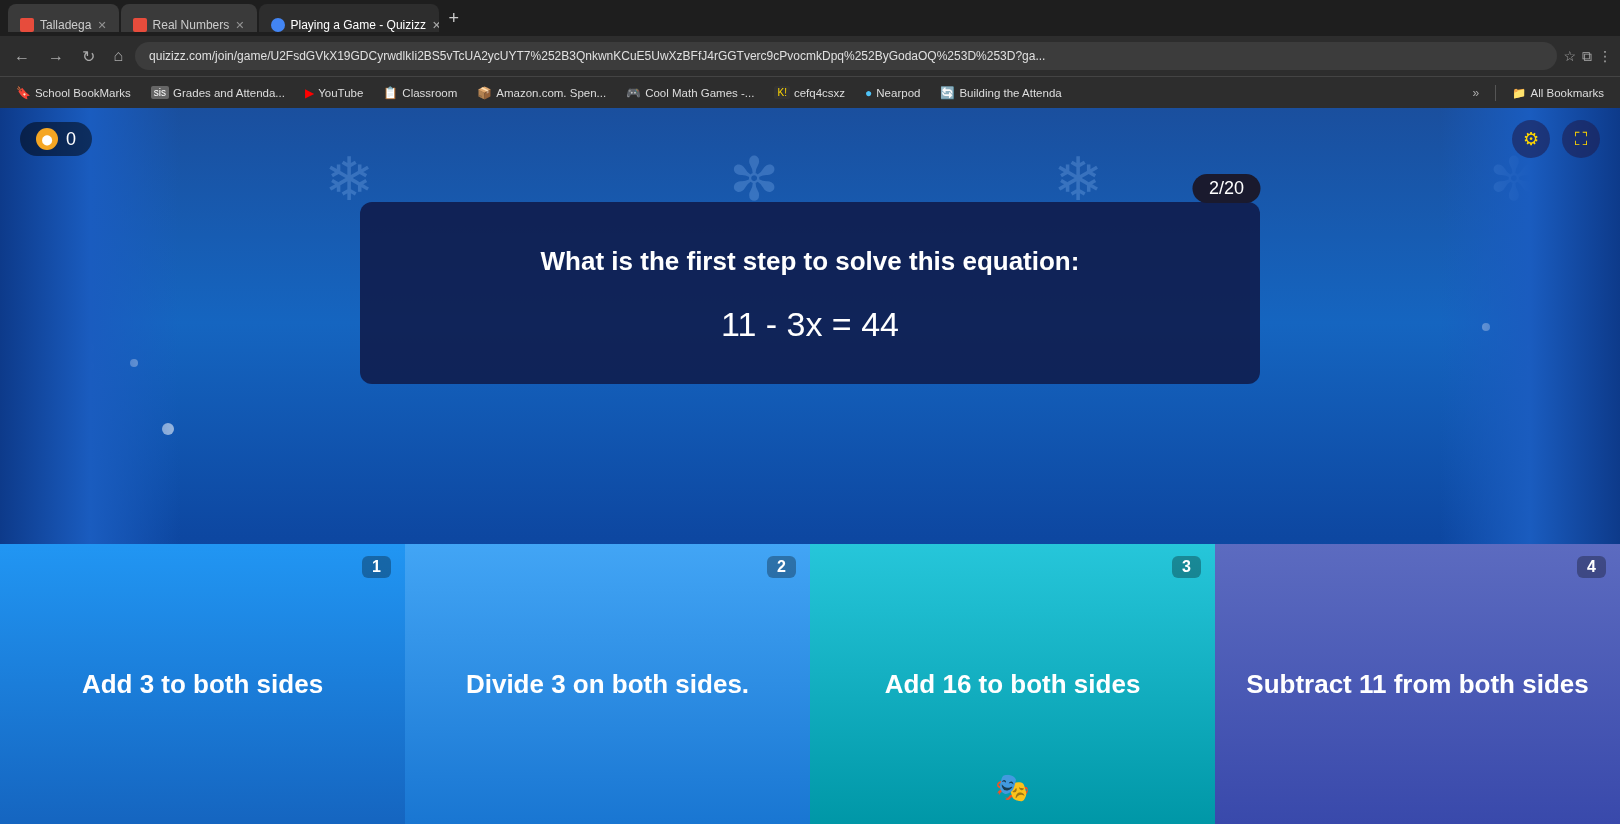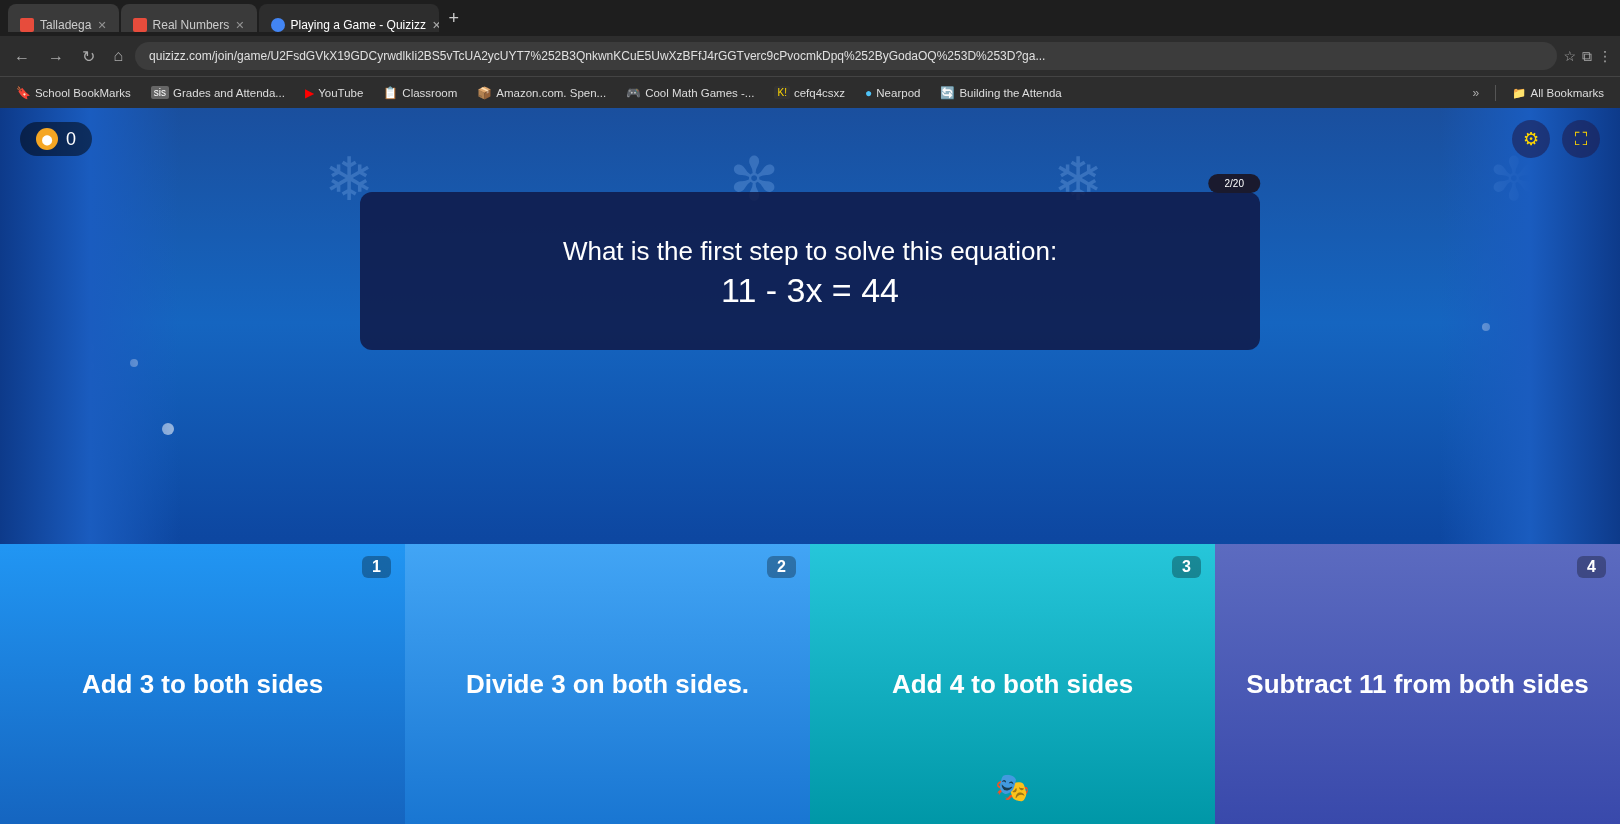--- a/index.html
+++ b/index.html
@@ -99,31 +99,31 @@
       color: #ffd700; cursor: pointer; font-size: 18px;
     }
 
     
     .question-container {
       position: absolute; top: 50px; left: 50%; transform: translateX(-50%);
       width: 900px; z-index: 5;
     }
     .question-badge {
       background: #1a1a2e; color: white; border-radius: 20px;
-      padding: 4px 16px; font-size: 10px; display: inline-block;
+      padding: 4px 16px; font-size: 18px; display: inline-block;
       margin: 16px auto 0 auto; position: relative; left: 50%; transform: translateX(-50%);
       margin-bottom: -1px;
     }
     .question-card {
       background: rgba(15, 25, 70, 0.85);
       border-radius: 12px; padding: 40px 60px;
       text-align: center; color: white;
     }
     .question-text-main {
-      font-size: 26px; font-weight: 400; line-height: 1.5; margin-bottom: 0;
+      font-size: 26px; font-weight: 700; line-height: 1.5; margin-bottom: 24px;
     }
     .question-equation {
       font-size: 34px; font-weight: 400;
     }
 
     
     .answers-grid {
       position: absolute; bottom: 0; left: 0; right: 0;
       display: grid; grid-template-columns: repeat(4, 1fr);
       height: 280px; gap: 0;
@@ -281,21 +281,21 @@
     <div class="answer-card">
       <span class="answer-number">1</span>
       <span>Add 3 to both sides</span>
     </div>
     <div class="answer-card">
       <span class="answer-number">2</span>
       <span>Divide 3 on both sides.</span>
     </div>
     <div class="answer-card">
       <span class="answer-number">3</span>
-      <span>Add 4 to both sides</span>
+      <span>Add 16 to both sides</span>
       <div style="position:absolute;bottom:20px;left:50%;transform:translateX(-50%);font-size:28px;">🎭</div>
     </div>
     <div class="answer-card">
       <span class="answer-number">4</span>
       <span>Subtract 11 from both sides</span>
     </div>
   </div>
 </div>
 
 </body></html>

